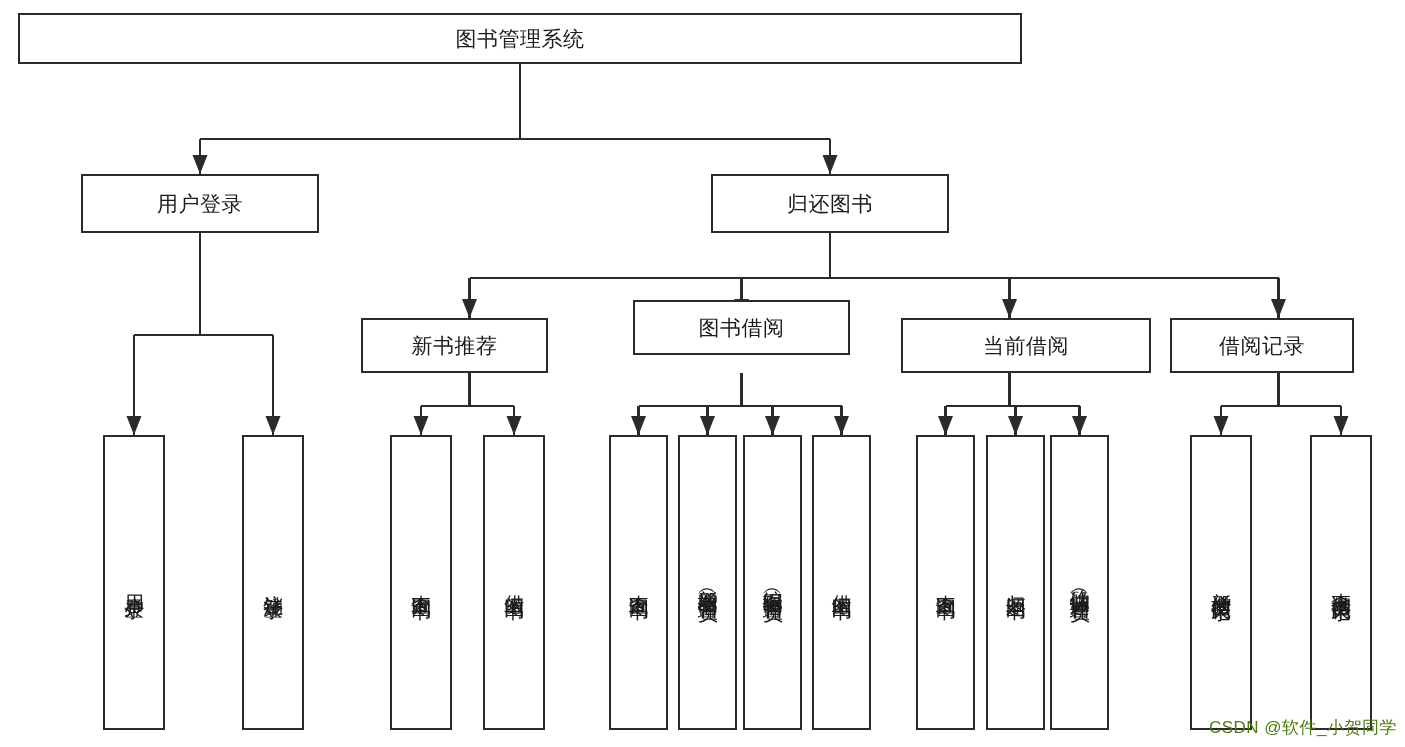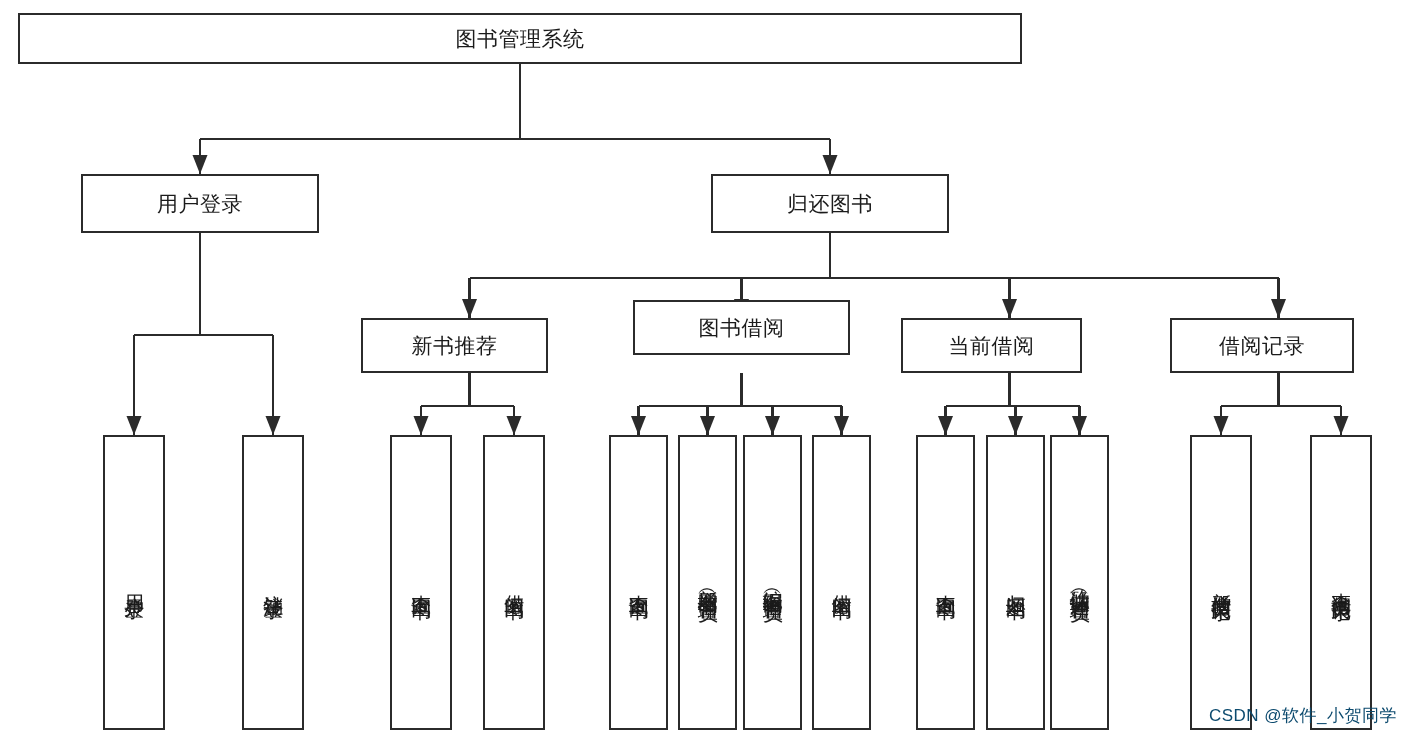--- a/index.html
+++ b/index.html
@@ -53,23 +53,23 @@
     text-orientation: upright;
     font-size: 20px;
     line-height: 1.38;
     letter-spacing: 2px;
     white-space: nowrap;
     display: block;
   }
   #watermark {
     position: absolute;
     right: 8px;
-    bottom: 20px;
+    bottom: 8px;
     font-size: 17px;
-    color: #0c4a6e;
+    color: #4d7c0f;
     white-space: nowrap;
     letter-spacing: 0.5px;
     pointer-events: none;
   }
 </style>
 </head>
 <body>
 
 <div id="canvas">
   <svg id="svg-layer" viewBox="0 0 1405 747" xmlns="http://www.w3.org/2000/svg">
@@ -135,21 +135,21 @@
       </div>
       <div class="node horiz" style="left: 711px; top: 174px; width: 238px; height: 59px;">
         <span class="node-label-h">归还图书</span>
       </div>
       <div class="node horiz" style="left: 361px; top: 318px; width: 187px; height: 55px;">
         <span class="node-label-h">新书推荐</span>
       </div>
       <div class="node horiz" style="left: 633px; top: 300px; width: 217px; height: 55px;">
         <span class="node-label-h">图书借阅</span>
       </div>
-      <div class="node horiz" style="left: 901px; top: 318px; width: 181px; height: 55px;">
+      <div class="node horiz" style="left: 901px; top: 318px; width: 250px; height: 55px;">
         <span class="node-label-h">当前借阅</span>
       </div>
       <div class="node horiz" style="left: 1170px; top: 318px; width: 184px; height: 55px;">
         <span class="node-label-h">借阅记录</span>
       </div>
       <div class="node vert" style="left: 103px; top: 435px; width: 62px; height: 295px;">
         <span class="node-label-v">用户登录</span>
       </div>
       <div class="node vert" style="left: 242px; top: 435px; width: 62px; height: 295px;">
         <span class="node-label-v">注销登录</span>

